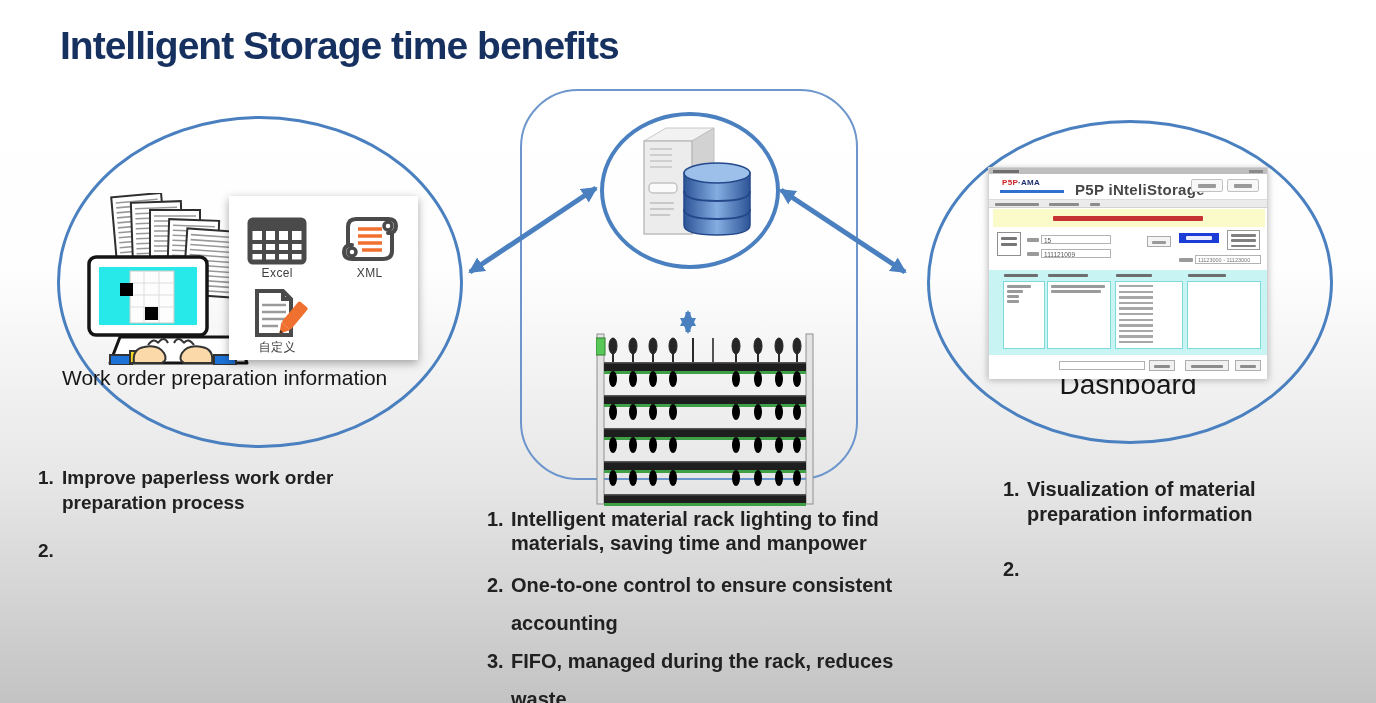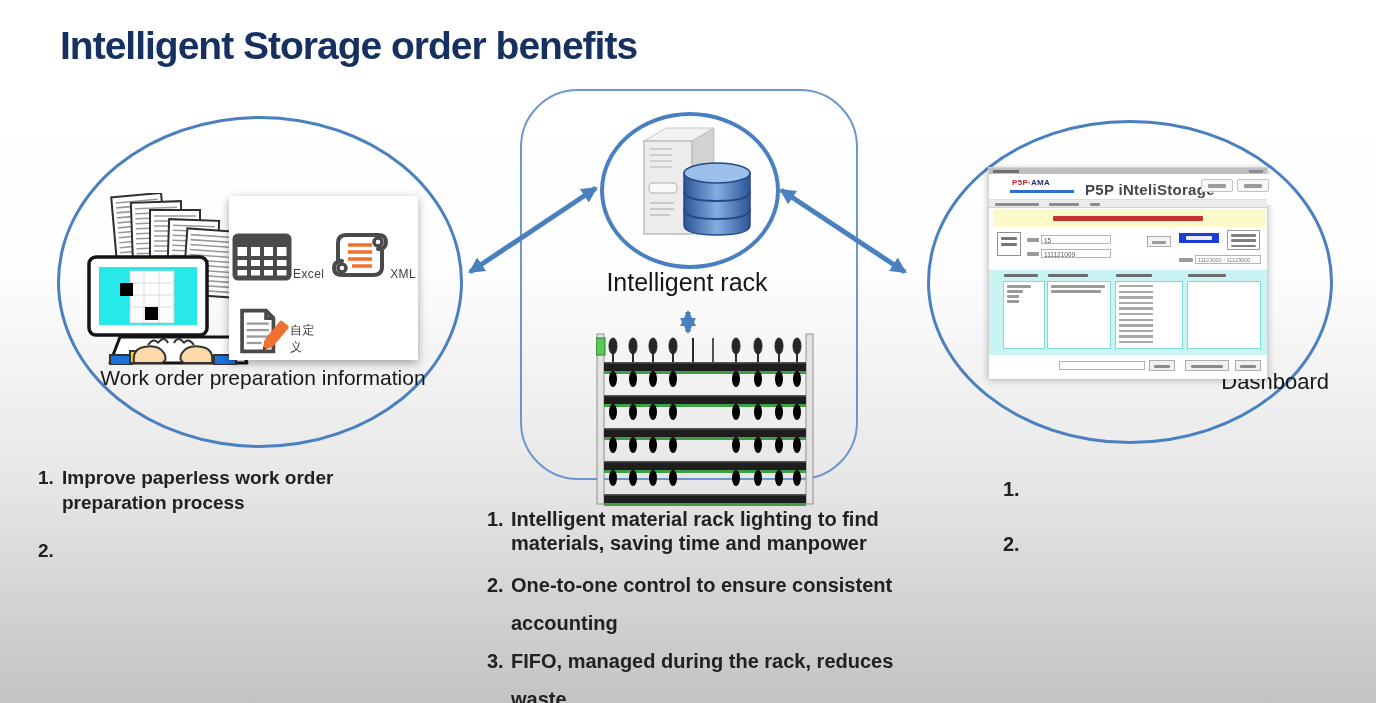--- a/index.html
+++ b/index.html
@@ -13,29 +13,29 @@
 
   
   .rrect{position:absolute;left:520px;top:89px;width:334px;height:387px;border:2px solid #6d96cc;border-radius:58px;}
   .ellipse{position:absolute;border:3px solid #4a80bf;border-radius:50%;}
   .ell-left{left:57px;top:116px;width:400px;height:326px;}
   .ell-right{left:927px;top:120px;width:400px;height:318px;}
   .server-circle{position:absolute;left:600px;top:112px;width:172px;height:149px;border:4px solid #4a80bf;border-radius:50%;}
   svg.arrows{position:absolute;left:0;top:0;width:1376px;height:703px;pointer-events:none;z-index:5;}
 
   .caption{position:absolute;color:#171717;}
-  .cap-left{left:62px;top:366px;width:402px;font-size:21px;text-align:center;white-space:nowrap;}
+  .cap-left{left:62px;top:366px;width:402px;font-size:21px;text-align:left;white-space:nowrap;}
   .cap-center{left:520px;top:268px;width:334px;font-size:25px;text-align:center;}
-  .cap-right{left:927px;top:369px;width:402px;font-size:22px;text-align:right;}
+  .cap-right{left:927px;top:369px;width:402px;font-size:28px;text-align:center;}
 
   
   .icon-panel{position:absolute;left:229px;top:196px;width:189px;height:164px;background:#fff;
     box-shadow:0 3px 9px rgba(0,0,0,.35);display:grid;grid-template-columns:1fr 1fr;z-index:3;
     padding:8px 2px 4px 2px;box-sizing:border-box;}
-  .icon-cell{display:flex;flex-direction:row;align-items:flex-end;justify-content:flex-end;}
+  .icon-cell{display:flex;flex-direction:column;align-items:center;justify-content:flex-end;}
   .icon-cell .lbl{font-size:12px;color:#3f3f3f;letter-spacing:.4px;margin-top:1px;}
 
   
   .blist{position:absolute;color:#212121;font-weight:700;}
   .blist .item{display:flex;}
   .blist .num{flex:0 0 24px;}
   .list-left{left:38px;top:466px;width:380px;font-size:19px;line-height:1.3;}
   .list-left .item{margin-bottom:24px;}
   .list-left .t1{max-width:292px;}
   .list-left .t2{max-width:258px;}
@@ -48,21 +48,21 @@
   .list-right .t1{max-width:262px;}
 
   
   .dash{position:absolute;left:988px;top:167px;width:280px;height:211px;background:#fff;
     border:1px solid #d2d2d2;box-shadow:0 2px 7px rgba(0,0,0,.28);z-index:3;box-sizing:border-box;font-family:"Liberation Sans",sans-serif;}
   .dash *{box-sizing:border-box;}
   .sk{background:#9a9a9a;height:4px;border-radius:1px;}
   .d-titlebar{position:absolute;left:0;top:0;width:100%;height:6px;background:#bfbfbf;}
   .d-titlebar .tl{position:absolute;left:4px;top:1.5px;width:26px;height:3px;background:#6f6f6f;}
   .d-titlebar .tr{position:absolute;right:4px;top:1.5px;width:14px;height:3px;background:#8a8a8a;}
-  .d-header{position:absolute;left:0;top:6px;width:100%;height:31px;background:#fff;margin-left:10px;}
+  .d-header{position:absolute;left:0;top:6px;width:100%;height:31px;background:#fff;}
   .d-logo{position:absolute;left:13px;top:4px;font-size:8px;font-weight:800;letter-spacing:.3px;}
   .d-logo .p1{color:#cf2323;} .d-logo .p2{color:#20316e;}
   .d-logolink{position:absolute;left:11px;top:16px;width:64px;height:3px;background:#2f6fd0;}
   .d-apptitle{position:absolute;left:86px;top:7px;font-size:15px;color:#474747;font-weight:600;letter-spacing:.3px;}
   .d-btn{position:absolute;top:5px;width:32px;height:13px;background:#f7f7f7;border:1px solid #c2c2c2;border-radius:2px;}
   .d-btn .sk{margin:4px auto 0 auto;width:18px;height:3.5px;}
   .d-tabs{position:absolute;left:0;top:31px;width:100%;height:9px;background:#ebebeb;border-top:1px solid #dcdcdc;border-bottom:1px solid #d2d2d2;}
   .d-tabs .sk{display:inline-block;vertical-align:top;margin:2.5px 0 0 6px;height:3.5px;background:#8c8c8c;}
   .d-banner{position:absolute;left:4px;top:41px;width:272px;height:18px;background:#fbfbca;}
   .d-banner .red{position:absolute;left:60px;top:7px;width:150px;height:5px;background:#c43232;border-radius:1px;}
@@ -83,21 +83,21 @@
   .d-col{width:100%;height:62px;background:repeating-linear-gradient(180deg,#a8a8a8 0 2.4px,#ffffff 2.4px 5.6px);}
   .d-footer{position:absolute;left:0;top:187px;width:100%;height:24px;background:#fff;}
   .d-fbtn{position:absolute;top:5px;height:11px;background:#f1f1f1;border:1px solid #adadad;}
   .d-fbtn .sk{margin:3.5px auto 0;height:3px;background:#8c8c8c;}
 </style>
 </head>
 <body>
 
 <div class="slide">
 
-  <h1 class="title">Intelligent Storage order benefits</h1>
+  <h1 class="title">Intelligent Storage time benefits</h1>
 
   <div class="rrect"></div>
   <div class="ellipse ell-left"></div>
   <div class="ellipse ell-right"></div>
   <div class="server-circle"></div>
 
   <svg class="arrows" viewBox="0 0 1376 703">
     <defs>
       <marker id="ah" markerUnits="userSpaceOnUse" markerWidth="20" markerHeight="20" refX="14" refY="8" orient="auto-start-reverse">
         <path d="M0,0 L16,8 L0,16 Z" fill="#4a80bf"></path>
@@ -229,21 +229,20 @@
     <g stroke="#c9c9c9" stroke-width="2">
       <line x1="28" y1="82" x2="52" y2="82"></line>
         <line x1="28" y1="88" x2="52" y2="88"></line>
         <line x1="28" y1="94" x2="48" y2="94"></line>
     </g>
     <path d="M62,52 L62,104 q0,10 33,10 q33,0 33,-10 L128,52 Z" fill="url(#dbg)" stroke="#24488a" stroke-width="1.5"></path>
     <path d="M62,70 q0,10 33,10 q33,0 33,-10 M62,88 q0,10 33,10 q33,0 33,-10" fill="none" stroke="#24488a" stroke-width="2"></path>
     <ellipse cx="95" cy="52" rx="33" ry="10" fill="#9cc0ea" stroke="#24488a" stroke-width="1.5"></ellipse>
   </svg>
 
-  <div class="caption cap-center">Intelligent rack</div>
 
   <svg class="abs" style="left:596px;top:332px;z-index:2" width="218" height="174" viewBox="0 0 218 174">
     <rect x="1" y="2" width="7" height="170" fill="#e3e3e3" stroke="#909090" stroke-width="1"></rect>
     <rect x="210" y="2" width="7" height="170" fill="#e3e3e3" stroke="#909090" stroke-width="1"></rect>
     <rect x="0" y="6" width="9" height="17" fill="#58c858" stroke="#2f7f2f" stroke-width="1"></rect>
     <g id="rack">
       <g id="shelfrow">
         <rect x="8" y="30" width="202" height="9" fill="#1e1e1e"></rect>
         <rect x="8" y="30" width="202" height="1.5" fill="#555555"></rect>
         <rect x="8" y="39" width="202" height="3" fill="#3f9f46"></rect>
@@ -387,19 +386,20 @@
     </div>
     <div class="item i3">
       <span class="num">3.</span>
       <span class="txt">FIFO, managed during the rack, reduces waste</span>
     </div>
   </div>
 
   <div class="blist list-right">
     <div class="item">
       <span class="num">1.</span>
+      <span class="txt t1">Visualization of material preparation information</span>
     </div>
     <div class="item">
       <span class="num">2.</span>
     </div>
   </div>
 
 </div>
 
 </body></html>

